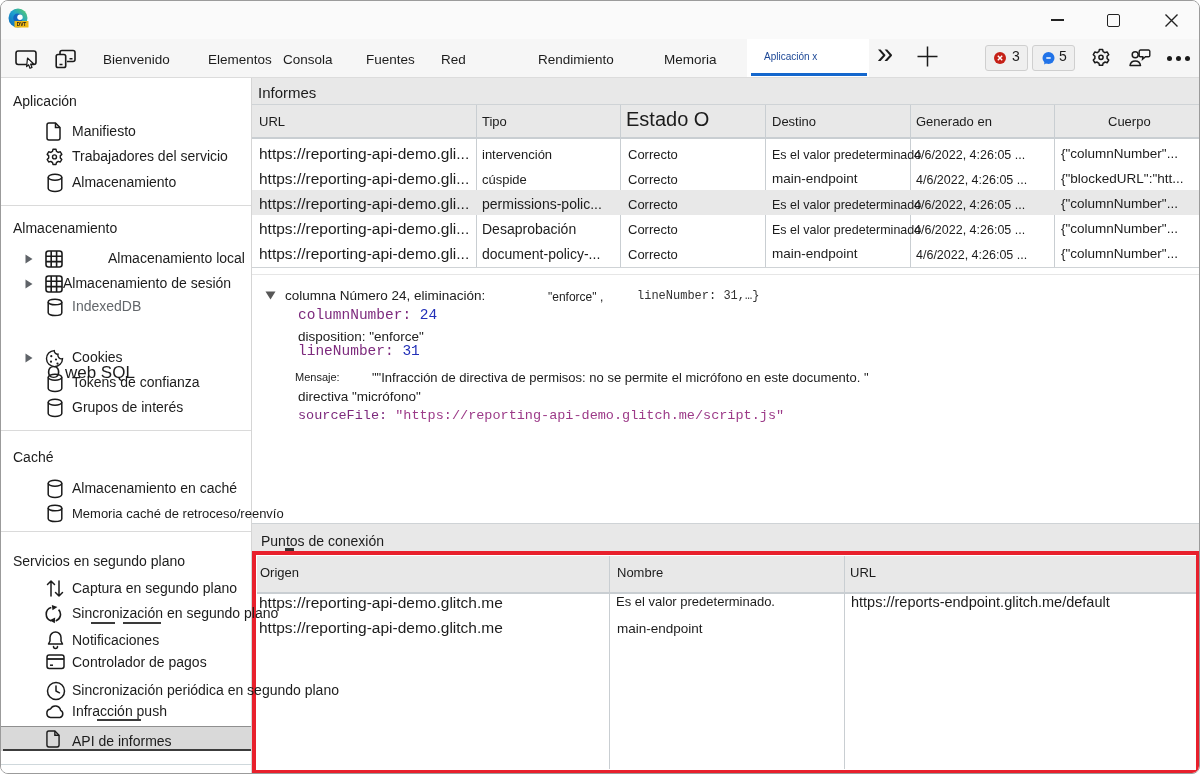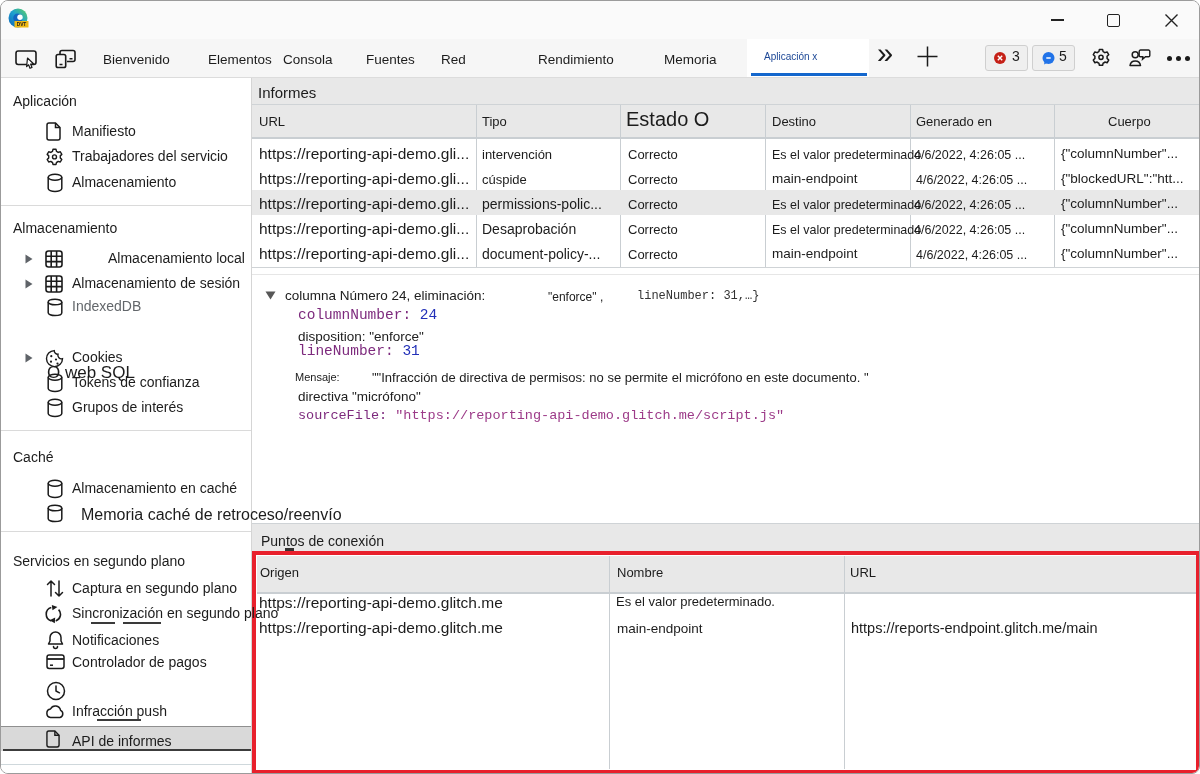--- a/index.html
+++ b/index.html
@@ -174,21 +174,21 @@
   <div class="abs" style="left:256px;top:555px;width:942px;height:36px;background:#e8e8e8;border-bottom:2px solid #c9ced2;"></div>
   <div class="vline" style="left:608px;top:555px;height:213px;"></div>
   <div class="vline" style="left:843px;top:555px;height:213px;"></div>
   <div class="t" style="left:259px;top:564px;font-size:13px;">Origen</div>
   <div class="t" style="left:616px;top:564px;font-size:13px;">Nombre</div>
   <div class="t" style="left:849px;top:564px;font-size:13px;">URL</div>
   <div class="t" style="left:258px;top:593px;font-size:15.5px;">https://reporting-api-demo.glitch.me</div>
   <div class="t" style="left:258px;top:618px;font-size:15.5px;">https://reporting-api-demo.glitch.me</div>
   <div class="t" style="left:615px;top:593px;font-size:13px;">Es el valor predeterminado.</div>
   <div class="t" style="left:616px;top:620px;font-size:13.5px;">main-endpoint</div>
-  <div class="t" style="left:850px;top:619px;font-size:14.5px;">https://reports-endpoint.glitch.me/main</div>
+  <div class="t" style="left:850px;top:593px;font-size:14.5px;">https://reports-endpoint.glitch.me/default</div>
 
   <div id="sidebar" class="abs" style="left:0;top:77px;width:250px;height:695px;background:#fff;border-right:1px solid #d5d5d5;"></div>
   <div id="sideitems" class="abs" style="left:0;top:0;width:1200px;height:774px;z-index:31;pointer-events:none;">
 
     <div class="t" style="left:12px;top:92px;font-size:14px;">Aplicación</div>
     <svg class="abs" style="left:45px;top:121px;" width="15" height="19" viewBox="0 0 15 19">
       <path d="M1 3 A2 2 0 0 1 3 1 L9.5 1 L14 5.5 L14 16 A2 2 0 0 1 12 18 L3 18 A2 2 0 0 1 1 16 Z" fill="none" stroke="#1b1b1b" stroke-width="1.5"></path>
       <path d="M9.5 1 L9.5 5.5 L14 5.5" fill="none" stroke="#1b1b1b" stroke-width="1.5"></path>
     </svg>
     <div class="t" style="left:71px;top:122px;font-size:14px;">Manifiesto</div>
@@ -213,21 +213,21 @@
       <path d="M1 6.2 L17 6.2 M1 11.6 L17 11.6 M6.2 1 L6.2 17 M11.6 1 L11.6 17" stroke="#1b1b1b" stroke-width="1.6" fill="none"></path>
     </svg>
     <div class="t" style="left:71px;top:249px;font-size:14px;margin-left:36px;">Almacenamiento local</div>
     <svg class="abs" style="left:24px;top:278px;" width="8" height="10" viewBox="0 0 8 10">
         <path d="M0.5 0.5 L7.5 5 L0.5 9.5 Z" fill="#5f6368"></path>
       </svg>
     <svg class="abs" style="left:44px;top:274px;" width="18" height="18" viewBox="0 0 18 18">
       <rect x="1" y="1" width="16" height="16" rx="2.5" fill="none" stroke="#1b1b1b" stroke-width="1.6"></rect>
       <path d="M1 6.2 L17 6.2 M1 11.6 L17 11.6 M6.2 1 L6.2 17 M11.6 1 L11.6 17" stroke="#1b1b1b" stroke-width="1.6" fill="none"></path>
     </svg>
-    <div class="t" style="left:71px;top:274px;font-size:14px;">Almacenamiento de sesión</div>
+    <div class="t" style="left:62px;top:274px;font-size:14px;">Almacenamiento de sesión</div>
     <svg class="abs" style="left:46px;top:297px;" width="16" height="19" viewBox="0 0 16 19">
       <ellipse cx="8" cy="4" rx="6.8" ry="2.8" fill="none" stroke="#1b1b1b" stroke-width="1.5"></ellipse>
       <path d="M1.2 4 L1.2 14.8 A6.8 2.8 0 0 0 14.8 14.8 L14.8 4" fill="none" stroke="#1b1b1b" stroke-width="1.5"></path>
     </svg>
     <div class="t" style="left:71px;top:297px;font-size:14px;color:#63676b;">IndexedDB</div>
     <div class="t" style="left:46px;top:319px;font-size:17px;margin-top:43px;">O web SQL</div>
     <svg class="abs" style="left:24px;top:352px;" width="8" height="10" viewBox="0 0 8 10">
         <path d="M0.5 0.5 L7.5 5 L0.5 9.5 Z" fill="#5f6368"></path>
       </svg>
     <svg class="abs" style="left:44px;top:348px;" width="19" height="19" viewBox="0 0 19 19">
@@ -253,21 +253,21 @@
     <div class="t" style="left:12px;top:448px;font-size:14px;">Caché</div>
     <svg class="abs" style="left:46px;top:478px;" width="16" height="20" viewBox="0 0 16 20">
       <ellipse cx="8" cy="4.2" rx="6.8" ry="3" fill="none" stroke="#1b1b1b" stroke-width="1.5"></ellipse>
       <path d="M1.2 4.2 L1.2 15.5 A6.8 3 0 0 0 14.8 15.5 L14.8 4.2" fill="none" stroke="#1b1b1b" stroke-width="1.5"></path>
     </svg>
     <div class="t" style="left:71px;top:479px;font-size:14px;">Almacenamiento en caché</div>
     <svg class="abs" style="left:46px;top:503px;" width="16" height="19" viewBox="0 0 16 19">
       <ellipse cx="8" cy="4" rx="6.8" ry="2.8" fill="none" stroke="#1b1b1b" stroke-width="1.5"></ellipse>
       <path d="M1.2 4 L1.2 14.8 A6.8 2.8 0 0 0 14.8 14.8 L14.8 4" fill="none" stroke="#1b1b1b" stroke-width="1.5"></path>
     </svg>
-    <div class="t" style="left:80px;top:505px;font-size:16px;">Memoria caché de retroceso/reenvío</div>
+    <div class="t" style="left:71px;top:505px;font-size:13px;">Memoria caché de retroceso/reenvío</div>
     <div class="hline" style="left:0;top:530px;width:250px;background:#dadada;"></div>
 
     <div class="t" style="left:12px;top:552px;font-size:14px;">Servicios en segundo plano</div>
     <svg class="abs" style="left:45px;top:578px;" width="18" height="19" viewBox="0 0 18 19">
       <path d="M5 17 L5 2 M5 2 L1.5 5.5 M5 2 L8.5 5.5" fill="none" stroke="#1b1b1b" stroke-width="1.5" stroke-linecap="round" stroke-linejoin="round"></path>
       <path d="M13 2 L13 17 M13 17 L9.5 13.5 M13 17 L16.5 13.5" fill="none" stroke="#1b1b1b" stroke-width="1.5" stroke-linecap="round" stroke-linejoin="round"></path>
     </svg>
     <div class="t" style="left:71px;top:579px;font-size:14px;">Captura en segundo plano</div>
     <svg class="abs" style="left:44px;top:603px;" width="17" height="20" viewBox="0 0 17 20">
       <path d="M6.3 3.6 A6.9 6.9 0 0 0 6.3 16.9" fill="none" stroke="#1b1b1b" stroke-width="1.6"></path>
@@ -284,20 +284,21 @@
     <svg class="abs" style="left:45px;top:653px;" width="19" height="16" viewBox="0 0 19 16">
       <rect x="1" y="1" width="17" height="13.5" rx="2.2" fill="none" stroke="#1b1b1b" stroke-width="1.5"></rect>
       <path d="M1 5 L18 5" stroke="#1b1b1b" stroke-width="1.8"></path>
       <path d="M4 11.2 L7 11.2" stroke="#1b1b1b" stroke-width="1.5"></path>
     </svg>
     <div class="t" style="left:71px;top:653px;font-size:14px;">Controlador de pagos</div>
     <svg class="abs" style="left:45px;top:680px;" width="20" height="20" viewBox="0 0 20 20">
       <circle cx="10" cy="10" r="8.5" fill="none" stroke="#1b1b1b" stroke-width="1.5"></circle>
       <path d="M10 5 L10 10 L13.5 11.8" fill="none" stroke="#1b1b1b" stroke-width="1.5" stroke-linecap="round" stroke-linejoin="round"></path>
     </svg>
+    <div class="t" style="left:71px;top:681px;font-size:14px;">Sincronización periódica en segundo plano</div>
     <svg class="abs" style="left:44px;top:703px;" width="20" height="15" viewBox="0 0 20 15">
       <path d="M5.5 13.5 A4.3 4.3 0 0 1 5.5 5 A5.4 5.4 0 0 1 15.6 6.4 A3.8 3.8 0 0 1 15 13.5 Z" fill="none" stroke="#1b1b1b" stroke-width="1.5" stroke-linejoin="round"></path>
     </svg>
     <div class="t" style="left:71px;top:702px;font-size:14px;">Infracción push</div>
 
     <div class="abs" style="left:90px;top:621px;width:24px;height:2px;background:#3a3a3a;"></div>
     <div class="abs" style="left:122px;top:621px;width:38px;height:2px;background:#3a3a3a;"></div>
     <div class="abs" style="left:96px;top:718px;width:44px;height:2px;background:#3a3a3a;"></div>
 
     <div class="abs" style="left:0;top:725px;width:250px;height:24px;background:#d9d9d9;border-top:1px solid #8f8f8f;"></div>

